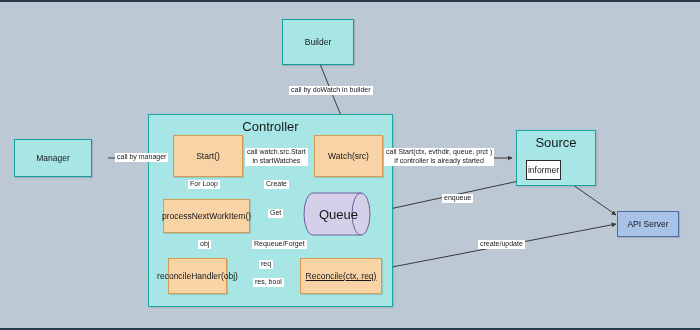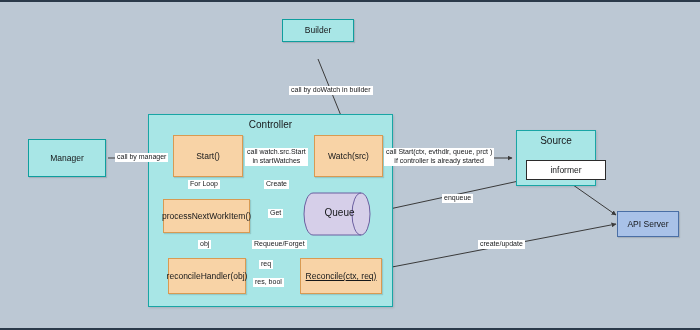--- a/index.html
+++ b/index.html
@@ -62,33 +62,33 @@
     border: 1px solid #19a5a5;
     box-shadow: 1px 1px 2px rgba(0,0,0,0.12);
     z-index: 2;
   }
   .container-label {
     position: absolute;
     left: 0;
     right: 0;
     top: 4px;
     text-align: center;
-    font-size: 10px;
+    font-size: 13px;
     color: #16181a;
     z-index: 3;
   }
   .cyl {
     position: absolute;
     z-index: 4;
   }
   .cyl-text {
     position: absolute;
-    left: 3px; right: 0;
-    text-align: center;
-    font-size: 10px;
+    left: 16px; right: 0;
+    text-align: left;
+    font-size: 13px;
     color: #16181a;
     z-index: 5;
   }
   .edge-label {
     position: absolute;
     background: #ffffff;
     color: #16181a;
     font-size: 7px;
     line-height: 1.25;
     padding: 0px 2px;
@@ -142,57 +142,57 @@
   </svg>
 
   <div class="container-teal" style="left:148px; top:112px; width:245px; height:193px;">
     <div class="container-label">Controller</div>
   </div>
 
   <div class="container-teal" style="left:516px; top:128px; width:80px; height:56px;text-decoration:underline;">
     <div class="container-label">Source</div>
   </div>
 
-  <div class="node node-teal" style="left:282px; top:17px; width:72px; height:23px;">
+  <div class="node node-teal" style="left:282px; top:17px; width:72px; height:46px;">
     <span>Builder</span>
   </div>
 
-  <div class="node node-teal" style="left:28px; top:137px; width:78px; height:38px;">
+  <div class="node node-teal" style="left:14px; top:137px; width:78px; height:38px;">
     <span>Manager</span>
   </div>
 
   <div class="node node-orange" style="left:173px; top:133px; width:70px; height:42px;">
     <span>Start()</span>
   </div>
 
   <div class="node node-orange" style="left:314px; top:133px; width:69px; height:42px;">
     <span>Watch(src)</span>
   </div>
 
   <div class="node node-orange" style="left:163px; top:197px; width:87px; height:34px;">
     <span>processNextWorkItem()</span>
   </div>
 
-  <div class="node node-orange" style="left:168px; top:256px; width:78px; height:36px;">
+  <div class="node node-orange" style="left:168px; top:256px; width:59px; height:36px;">
     <span>reconcileHandler(obj)</span>
   </div>
 
   <div class="node node-orange" style="left:300px; top:256px; width:82px; height:36px;text-decoration:underline;">
     <span>Reconcile(ctx, req)</span>
   </div>
 
   <div class="cyl" style="left:303px; top:190px; width:70px; height:44px;">
     <svg width="70" height="44" viewBox="0 0 70 44" xmlns="http://www.w3.org/2000/svg">
       <path d="M 10 1 L 58 1 A 9 21 0 0 1 58 43 L 10 43 A 9 21 0 0 1 10 1 Z" fill="#d6cfe9" stroke="#6b5fa0" stroke-width="1"></path>
       <path d="M 58 1 A 9 21 0 0 0 58 43" fill="none" stroke="#6b5fa0" stroke-width="1"></path>
     </svg>
     <div class="cyl-text" style="top:15px;">Queue</div>
   </div>
 
-  <div class="node node-white" style="left:526px; top:158px; width:80px; height:20px;">
+  <div class="node node-white" style="left:526px; top:158px; width:35px; height:20px;">
     <span>informer</span>
   </div>
 
   <div class="node node-blue" style="left:617px; top:209px; width:62px; height:26px;align-items:center;">
     <span>API Server</span>
   </div>
 
   <div class="edge-label" style="left:289px; top:84px;">
     <span>call by doWatch in builder</span>
   </div>

